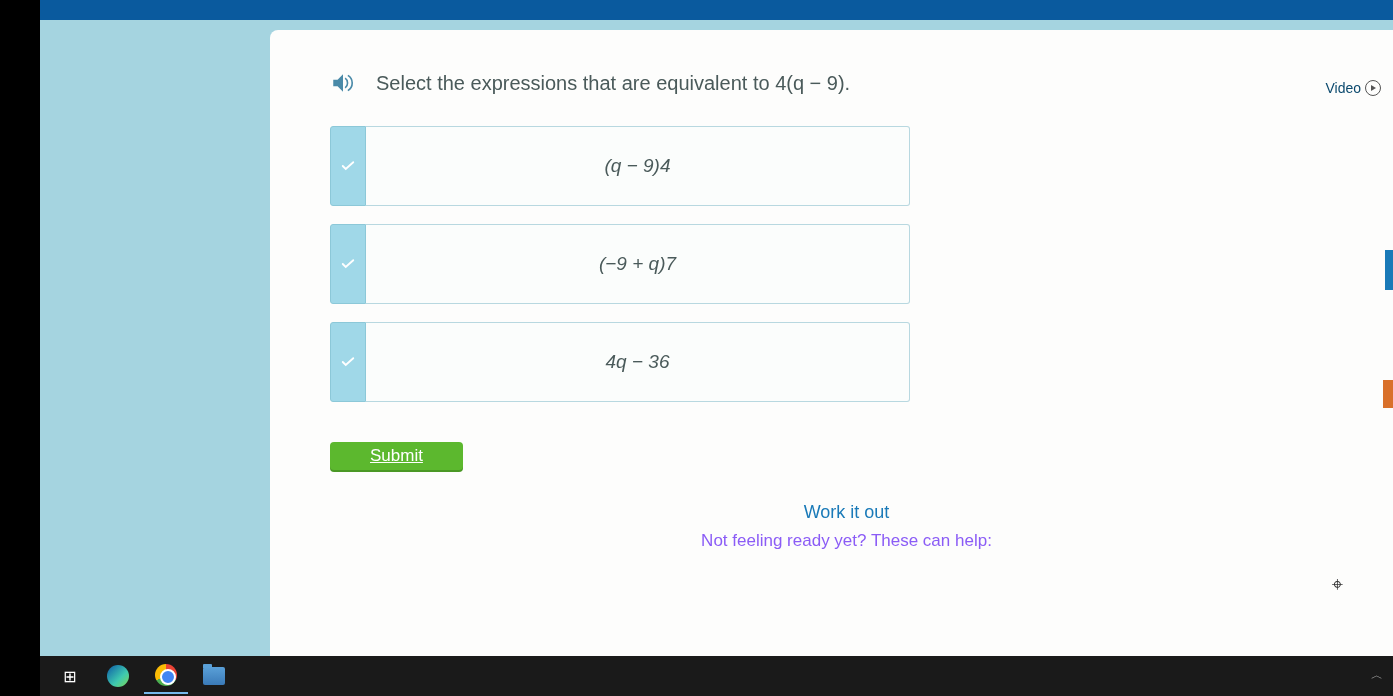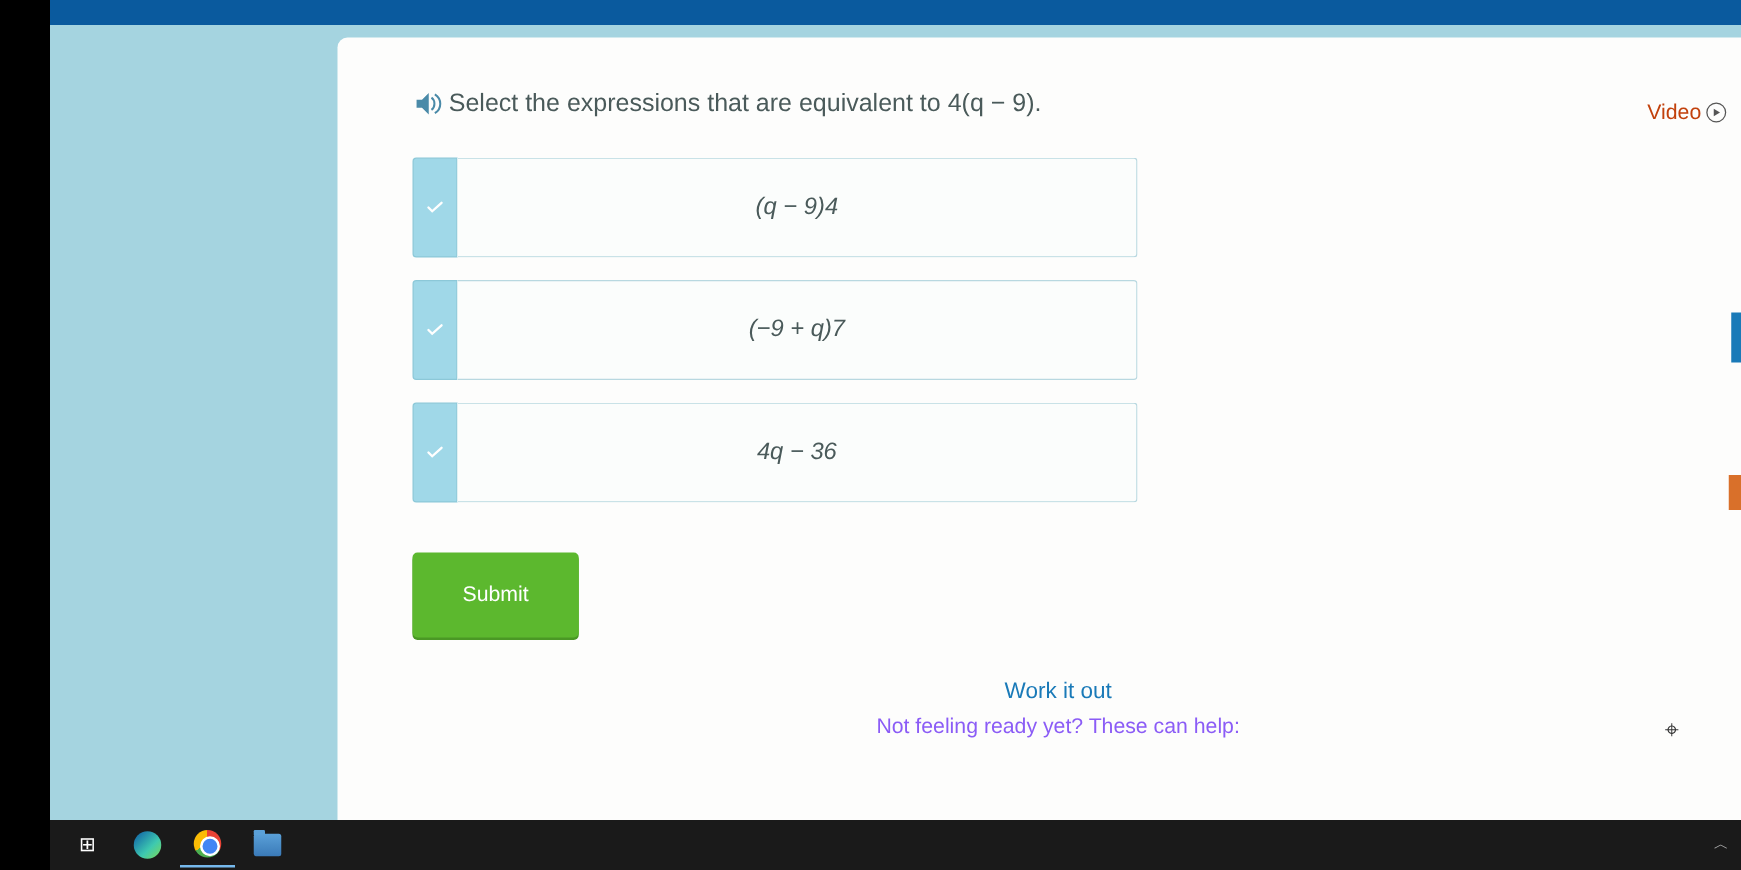--- a/index.html
+++ b/index.html
@@ -34,22 +34,22 @@
       right: 0;
       bottom: 0;
       background: #fdfdfc;
       border-radius: 8px 0 0 0;
       padding: 40px 30px 20px 60px;
     }
     .video-link {
       position: absolute;
       top: 50px;
       right: 12px;
-      color: #c2410c;
-      font-size: 17px;
+      color: #0c4a6e;
+      font-size: 14px;
       display: flex;
       align-items: center;
       gap: 4px;
       cursor: pointer;
     }
     .video-icon {
       width: 16px;
       height: 16px;
       border: 1.5px solid #555;
       border-radius: 50%;
@@ -62,21 +62,21 @@
       width: 0;
       height: 0;
       border-left: 5px solid #555;
       border-top: 3px solid transparent;
       border-bottom: 3px solid transparent;
       margin-left: 1px;
     }
     .question-row {
       display: flex;
       align-items: center;
-      gap: 3px;
+      gap: 20px;
       margin-bottom: 30px;
     }
     .audio-icon {
       width: 26px;
       height: 26px;
       position: relative;
       cursor: pointer;
     }
     .audio-icon svg {
       width: 100%;
@@ -119,25 +119,26 @@
       color: #4a5a5a;
       font-size: 19px;
       font-style: italic;
       background: #fbfdfc;
       border-radius: 0 3px 3px 0;
     }
     .submit-btn {
       background: #5cb82e;
       color: #fff;
       border: none;
-      padding: 24px 40px;
+      padding: 4px 40px;
       font-size: 17px;
       border-radius: 4px;
       cursor: pointer;
       box-shadow: 0 2px 0 #4a9825;
+      text-decoration: underline;
     }
     .footer-help {
       text-align: center;
       margin-top: 28px;
     }
     .work-it-out {
       color: #1a7ab8;
       font-size: 18px;
       margin-bottom: 8px;
       cursor: pointer;

